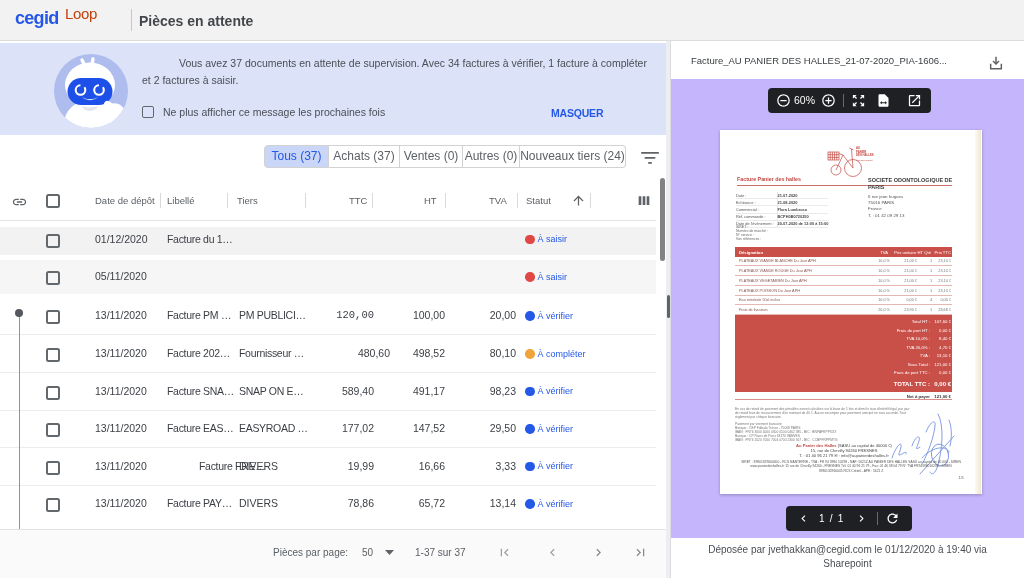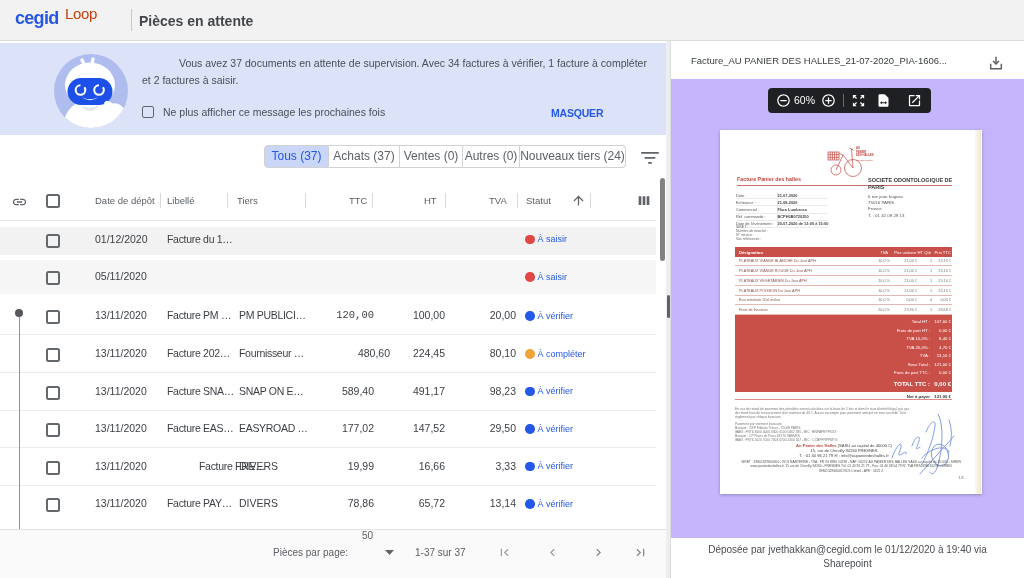--- a/index.html
+++ b/index.html
@@ -183,21 +183,21 @@
     <div class="cell" style="right:140px;">20,00</div>
     <div class="dot blue"></div>
       <div class="st">À vérifier</div>
   </div>
   <div class="row" style="top:335.5px;">
     <div class="cbx" style="left:46px; top:12.5px;"></div>
     <div class="cell" style="left:95px;">13/11/2020</div>
     <div class="cell elx" style="left:167px;">Facture 202…</div>
     <div class="cell elx" style="left:239px;">Fournisseur …</div>
     <div class="cell" style="right:266px;">480,60</div>
-    <div class="cell" style="right:211px;">224,45</div>
+    <div class="cell" style="right:211px;">498,52</div>
     <div class="cell" style="right:140px;">80,10</div>
     <div class="dot orange"></div>
       <div class="st">À compléter</div>
   </div>
   <div class="row" style="top:373px;">
     <div class="cbx" style="left:46px; top:12.5px;"></div>
     <div class="cell" style="left:95px;">13/11/2020</div>
     <div class="cell elx" style="left:167px;">Facture SNA…</div>
     <div class="cell elx" style="left:239px;">SNAP ON E…</div>
     <div class="cell" style="right:282px;">589,40</div>
@@ -239,21 +239,21 @@
     <div class="dot blue"></div>
       <div class="st">À vérifier</div>
   </div>
 
   <div id="timeline"></div>
   <div id="timedot"></div>
   <div id="scrollthumb"></div>
 
   <div id="lfooter">
     <span style="position:absolute;left:273px;top:17px;">Pièces par page:</span>
-    <span style="position:absolute;left:362px;top:0;">50</span>
+    <span style="position:absolute;left:362px;top:17px;">50</span>
     <svg style="position:absolute;left:385px;top:20px;" width="9" height="5" viewBox="0 0 9 5">
         <path d="M0 0 L4.5 5 L9 0 Z" fill="#5f6368"></path>
       </svg>
     <span style="position:absolute;left:415px;top:17px;">1-37 sur 37</span>
     <svg style="position:absolute;left:497px;top:15px;" width="15" height="15" viewBox="0 0 24 24">
         <path fill="#9aa0a6" d="M18.41 16.59L13.82 12l4.59-4.59L17 6l-6 6 6 6zM6 6h2v12H6z"></path>
       </svg>
     <svg style="position:absolute;left:545px;top:15px;" width="15" height="15" viewBox="0 0 24 24">
         <path fill="#9aa0a6" d="M15.41 7.41L14 6l-6 6 6 6 1.41-1.41L10.83 12z"></path>
       </svg>
@@ -441,16 +441,31 @@
 
       <div style="position:absolute;left:0px;top:313px;width:248px;text-align:center;font-size:4.1px;color:#444;line-height:5.2px;">
         <span style="color:#c24741;font-weight:bold;">Au Panier des Halles</span> (SASU au capital de 40000 €)<br>
         15, rue de Chevilly 94260 FRESNES<br>
         T. : 01 40 96 21 79 ✉ : info@aupanierdeshalles.fr
       </div>
       <div style="position:absolute;left:2px;top:330px;width:258px;text-align:center;font-size:3.3px;color:#555;line-height:4.4px;">SIRET : 39801329600050 - RCS NANTERRE - TVA : FR 94 3980 10298 - NAF :5621Z AU PANIER DES HALLES SASU au capital de 40 000 - SIREN<br>www.panierdeshalles.fr 15 rue de Chevilly 94260 - FRESNES Tél. 01 40 96 21 79 - Fax: 01 46 38 04 79 N° TVA FR94398010298 - SIREN<br>3980132960005 RCS Créteil - APE : 5621 Z</div>
       <div style="position:absolute;right:18px;top:345px;font-size:4px;color:#666;">1/1</div>
       <div style="position:absolute;right:1px;top:0;width:6px;height:364px;background:linear-gradient(to right, rgba(240,233,212,0.25), #efe7cf);"></div>
     </div>
+    <div id="navbar">
+      <svg style="position:absolute;left:11px;top:6px;" width="13" height="13" viewBox="0 0 24 24">
+          <path fill="#fff" d="M15.41 7.41L14 6l-6 6 6 6 1.41-1.41L10.83 12z"></path>
+        </svg>
+      <svg style="position:absolute;left:33px;top:5px;" width="30" height="15" viewBox="0 0 30 15">
+          <text x="0" y="11" font-family="Liberation Sans" font-size="10" letter-spacing="1.2" fill="#fdfdfd">1 / 1</text>
+        </svg>
+      <svg style="position:absolute;left:69px;top:6px;" width="13" height="13" viewBox="0 0 24 24">
+          <path fill="#fff" d="M10 6L8.59 7.41 13.17 12l-4.58 4.59L10 18l6-6z"></path>
+        </svg>
+      <div style="position:absolute;left:91px;top:6px;width:1px;height:13px;background:#6a6a6a;"></div>
+      <svg style="position:absolute;left:99px;top:5px;" width="15" height="15" viewBox="0 0 24 24">
+          <path fill="#fff" d="M17.65 6.35C16.2 4.9 14.21 4 12 4c-4.42 0-7.99 3.58-8 8s3.57 8 8 8c3.73 0 6.84-2.55 7.73-6h-2.08c-.82 2.33-3.04 4-5.65 4-3.31 0-6-2.69-6-6s2.69-6 6-6c1.66 0 3.14.69 4.22 1.78L13 11h7V4l-2.35 2.35z"></path>
+        </svg>
+    </div>
     <div id="rfooter">Déposée par jvethakkan@cegid.com le 01/12/2020 à 19:40 via<br>Sharepoint</div>
   </div>
 
 </div>
 
 </body></html>

